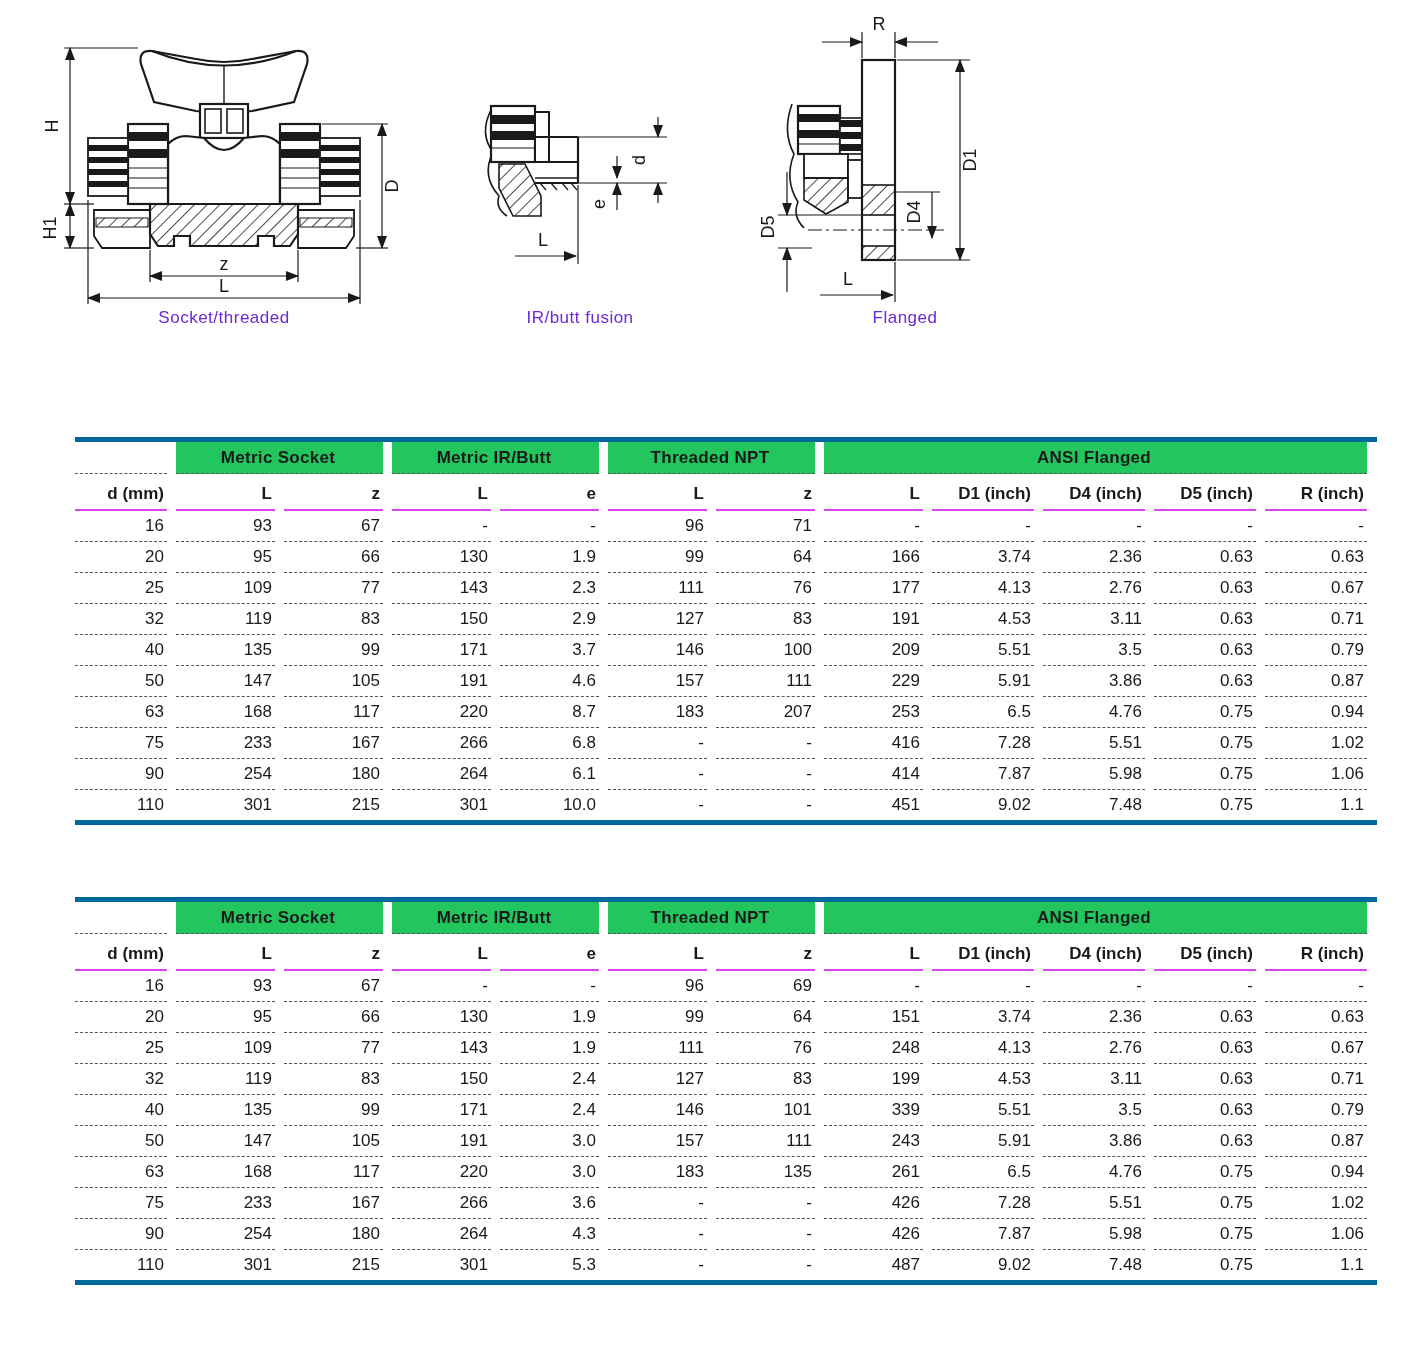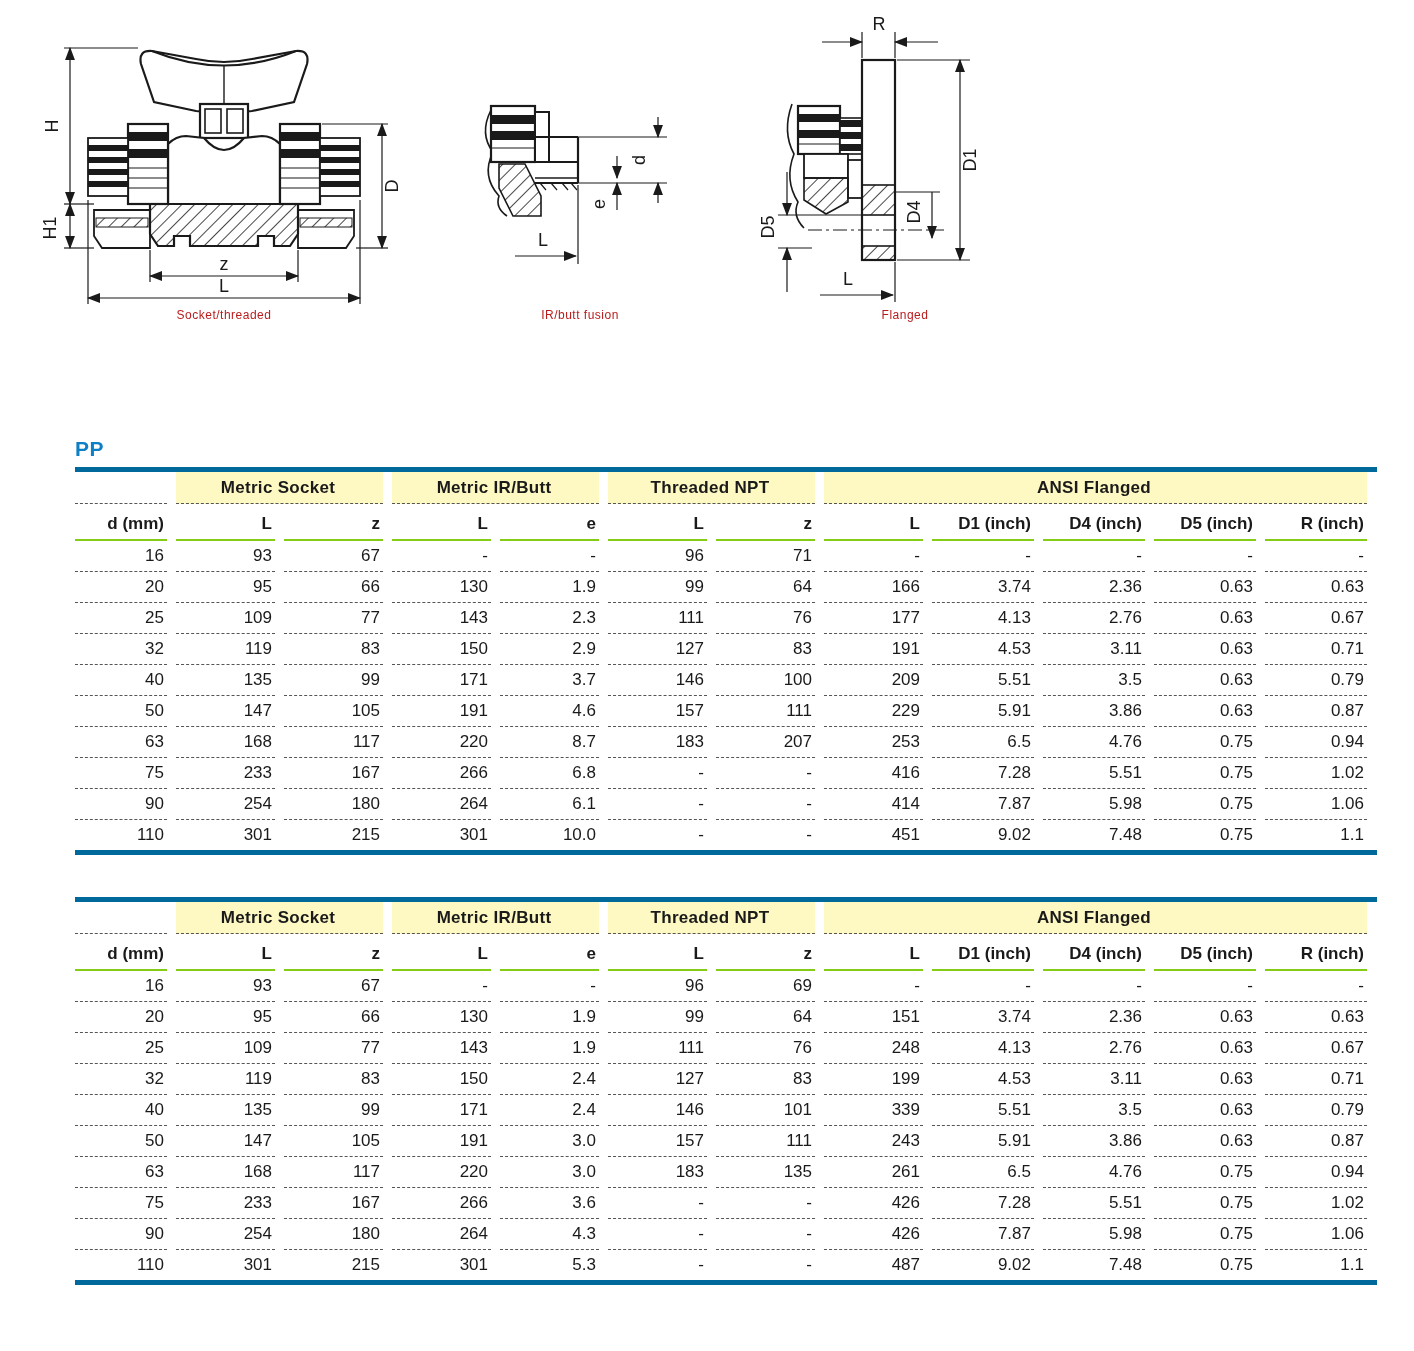--- a/index.html
+++ b/index.html
@@ -1,29 +1,29 @@
 <!DOCTYPE html>
 <html><head>
 <meta charset="utf-8">
 <style>
   html,body{margin:0;padding:0;background:#fff;}
   .page{position:relative;width:1414px;height:1351px;background:#fff;overflow:hidden;
         font-family:"Liberation Sans",sans-serif;color:#1a1a1a;}
   svg{position:absolute;}
   svg text{font-family:"Liberation Sans",sans-serif;font-size:18px;fill:#1a1a1a;}
-  .caption{position:absolute;font-size:12px;text-align:center;color:#b91c1c;letter-spacing:.5px;}
+  .caption{position:absolute;font-size:17px;text-align:center;color:#6d28d9;letter-spacing:.5px;}
 
   .tbl-section{position:absolute;left:75px;width:1302px;}
   .tbl-title{font-size:21px;font-weight:bold;color:#0d7fc4;margin:0 0 6px 0;letter-spacing:.5px;}
   .top-rule,.bottom-rule{height:5px;background:#00699c;}
   table{border-collapse:separate;border-spacing:9px 0;table-layout:fixed;margin-left:-9px;}
-  .band{background:#fef9c3;font-weight:bold;font-size:17px;text-align:center;height:31px;
+  .band{background:#22c55e;font-weight:bold;font-size:17px;text-align:center;height:31px;
         letter-spacing:.3px;}
   .band-spacer{background:transparent;}
-  th.colh{font-weight:bold;font-size:17px;text-align:right;border-bottom:2px solid #84cc16;
+  th.colh{font-weight:bold;font-size:17px;text-align:right;border-bottom:2px solid #d946ef;
           height:30px;vertical-align:bottom;padding:0 3px 5px 0;white-space:nowrap;}
   td{font-size:17px;text-align:right;border-bottom:1px dashed #555;height:30px;padding:0 3px 0 0;
      white-space:nowrap;}
   tbody tr:last-child td{border-bottom:none;}
 </style>
 </head>
 <body>
 
 <div class="page">
 
@@ -191,21 +191,20 @@
     </g>
     <text x="127" y="28" text-anchor="middle">R</text>
     <text transform="translate(224,158) rotate(-90)" text-anchor="middle">D1</text>
     <text transform="translate(168,210) rotate(-90)" text-anchor="middle">D4</text>
     <text transform="translate(22,225) rotate(-90)" text-anchor="middle">D5</text>
     <text x="96" y="283" text-anchor="middle">L</text>
   </svg>
   <div class="caption" style="left:780px;top:308px;width:250px">Flanged</div>
 
   <section class="tbl-section" style="top:437px">
-    <div class="tbl-title">PP</div>
     <div class="top-rule"></div>
     <table>
         <colgroup>
           <col style="width: 92px;">
           <col style="width: 99px;">
           <col style="width: 99px;">
           <col style="width: 99px;">
           <col style="width: 99px;">
           <col style="width: 99px;">
           <col style="width: 99px;">

